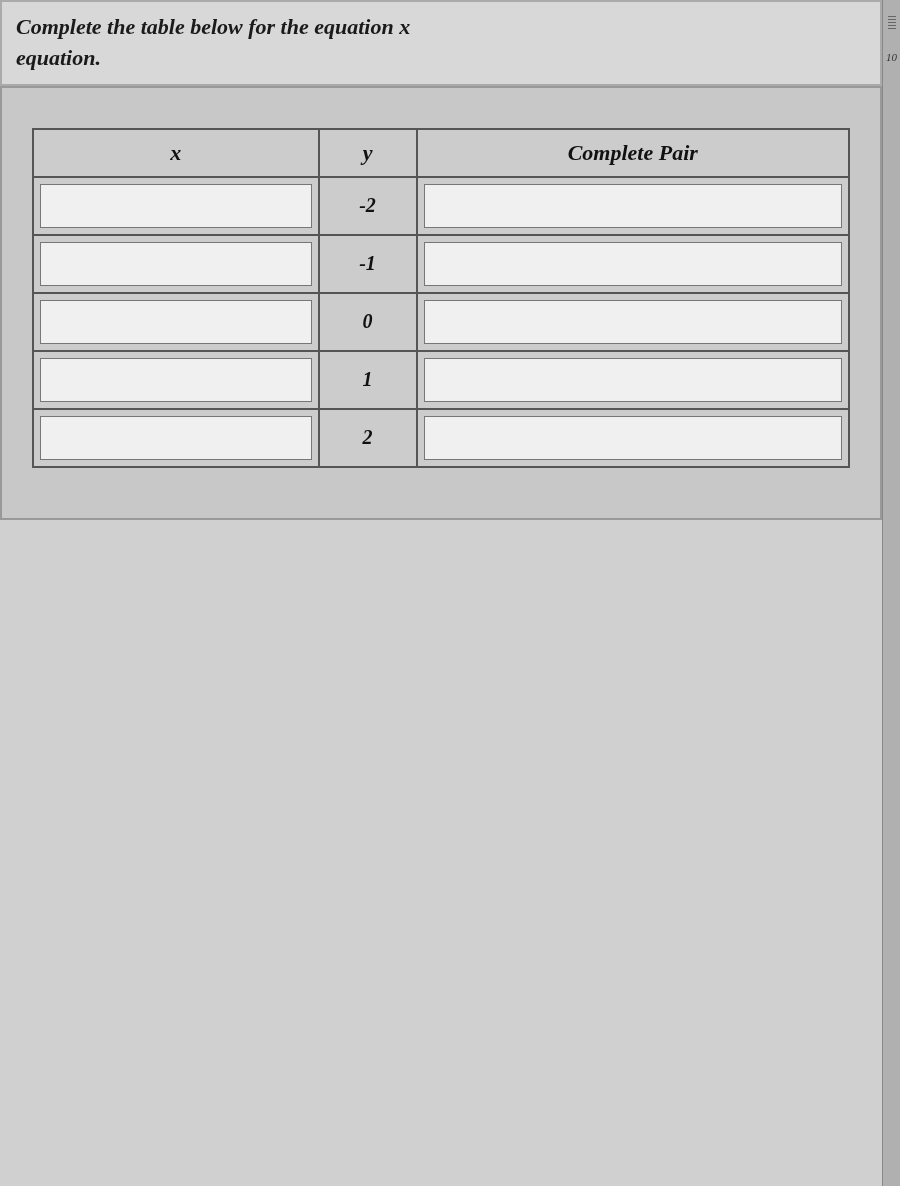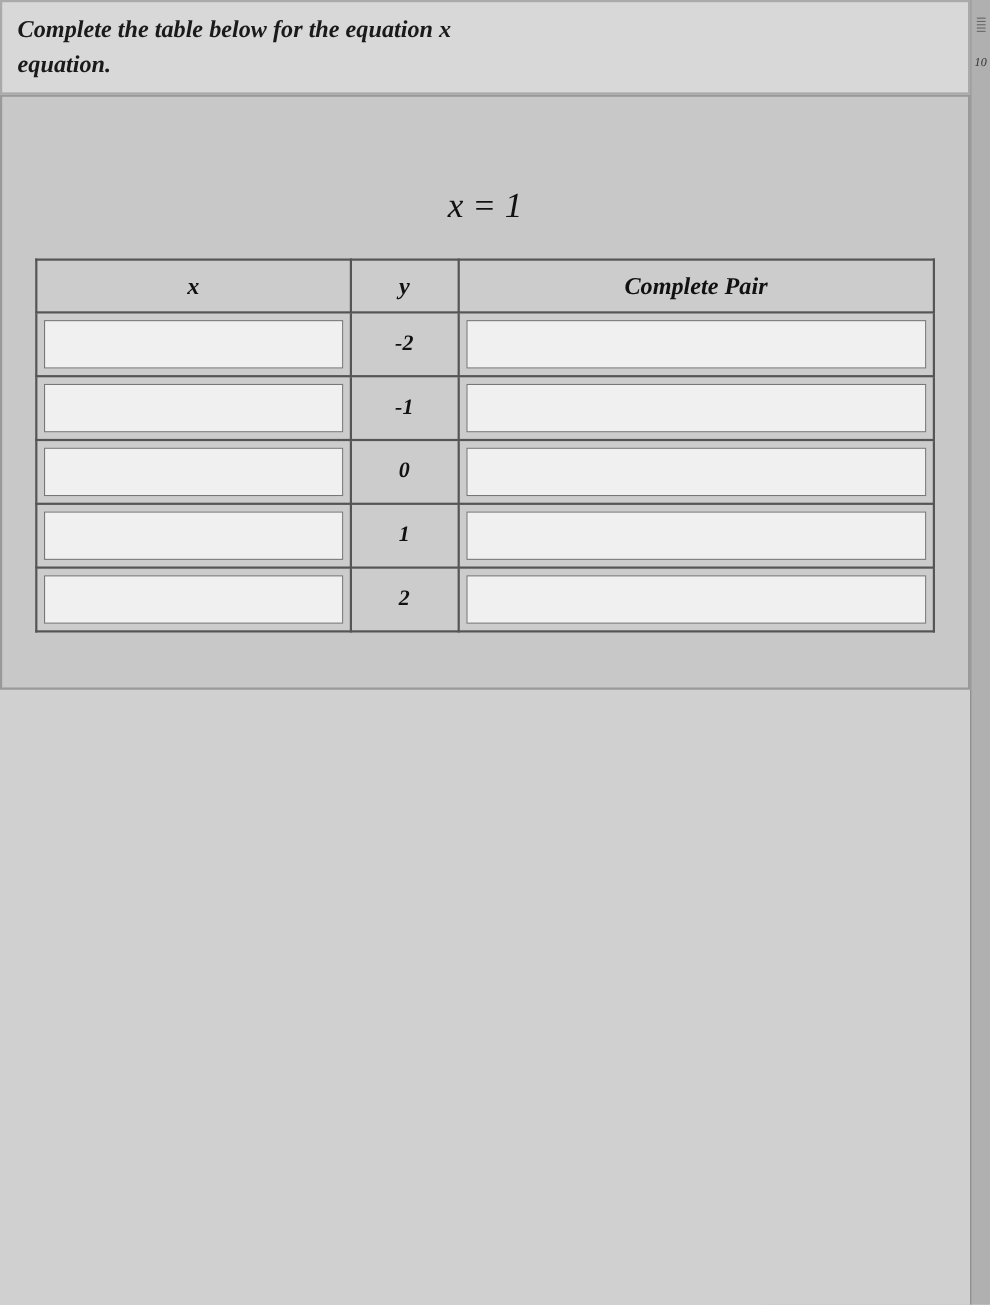--- a/index.html
+++ b/index.html
@@ -177,23 +177,20 @@
 
     <div class="instruction-box">
       <div class="instruction-text">
         <span>Complete the table below for the equation x</span><br>
         <span>equation.</span>
       </div>
     </div>
 
     <div class="inner-panel">
 
-      <div class="equation-area">
-        <span class="equation-text">x = 1</span>
-      </div>
 
       <div class="table-wrapper">
         <table>
           <thead>
             <tr>
               <th class="col-x">x</th>
               <th class="col-y">y</th>
               <th class="col-op">Complete Pair</th>
             </tr>
           </thead>

